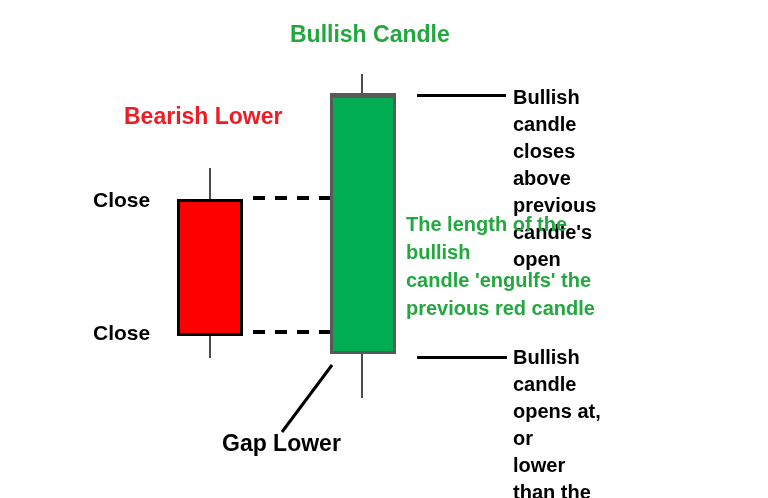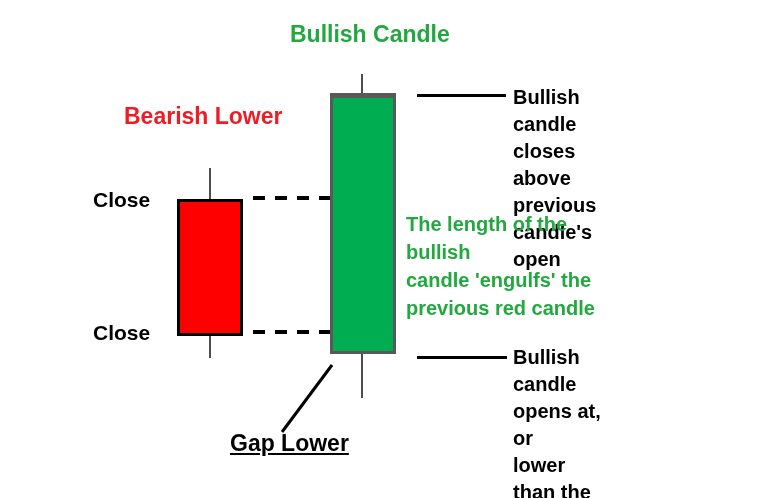--- a/index.html
+++ b/index.html
@@ -104,15 +104,15 @@
 previous red candle</div>
   <div class="abs ann" style="left:513px; top:344px;">Bullish candle
 opens at, or
 lower than the
 previous candle's
 close</div>
 
   <svg class="abs diag" style="left:275px; top:358px;" width="66" height="82" viewBox="0 0 66 82">
     <line x1="7" y1="74" x2="57" y2="7" stroke="#000000" stroke-width="3"></line>
   </svg>
-  <div class="abs lbl gap" style="left:230px; top:430px;text-decoration:underline;">Gap Lower</div>
+  <div class="abs lbl gap" style="left:222px; top:430px;">Gap Lower</div>
 
 </div>
 
 </body></html>

